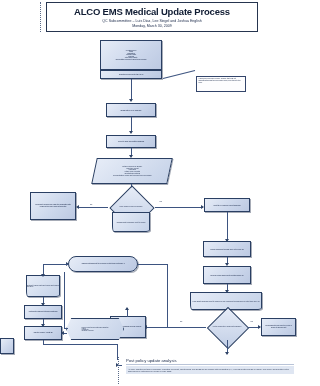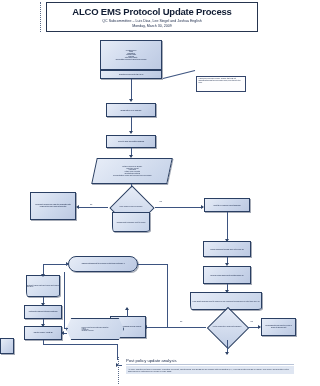--- a/index.html
+++ b/index.html
@@ -104,21 +104,21 @@
           border-left:1px dotted #5a6a88;}
 </style>
 </head>
 <body>
 
 <div id="canvas">
 
   <div class="ruler"></div>
 
   <div id="titlebox">
-    <div id="title">ALCO EMS Protocol Update Process</div>
+    <div id="title">ALCO EMS Medical Update Process</div>
     <div id="sub1">QC Subcommittee – Luis Diaz, Lee Siegel and Joshua English</div>
     <div id="sub2">Monday, March 30, 2009</div>
   </div>
 
   <div class="node shadow" style="left:100px;top:40px;width:62px;height:30px;flex-direction:column;">
     <span class="t f15" style="white-space:pre-line;">Web Based Form
 *Name
 *Organization
 *Monetary Impact
 *Research

